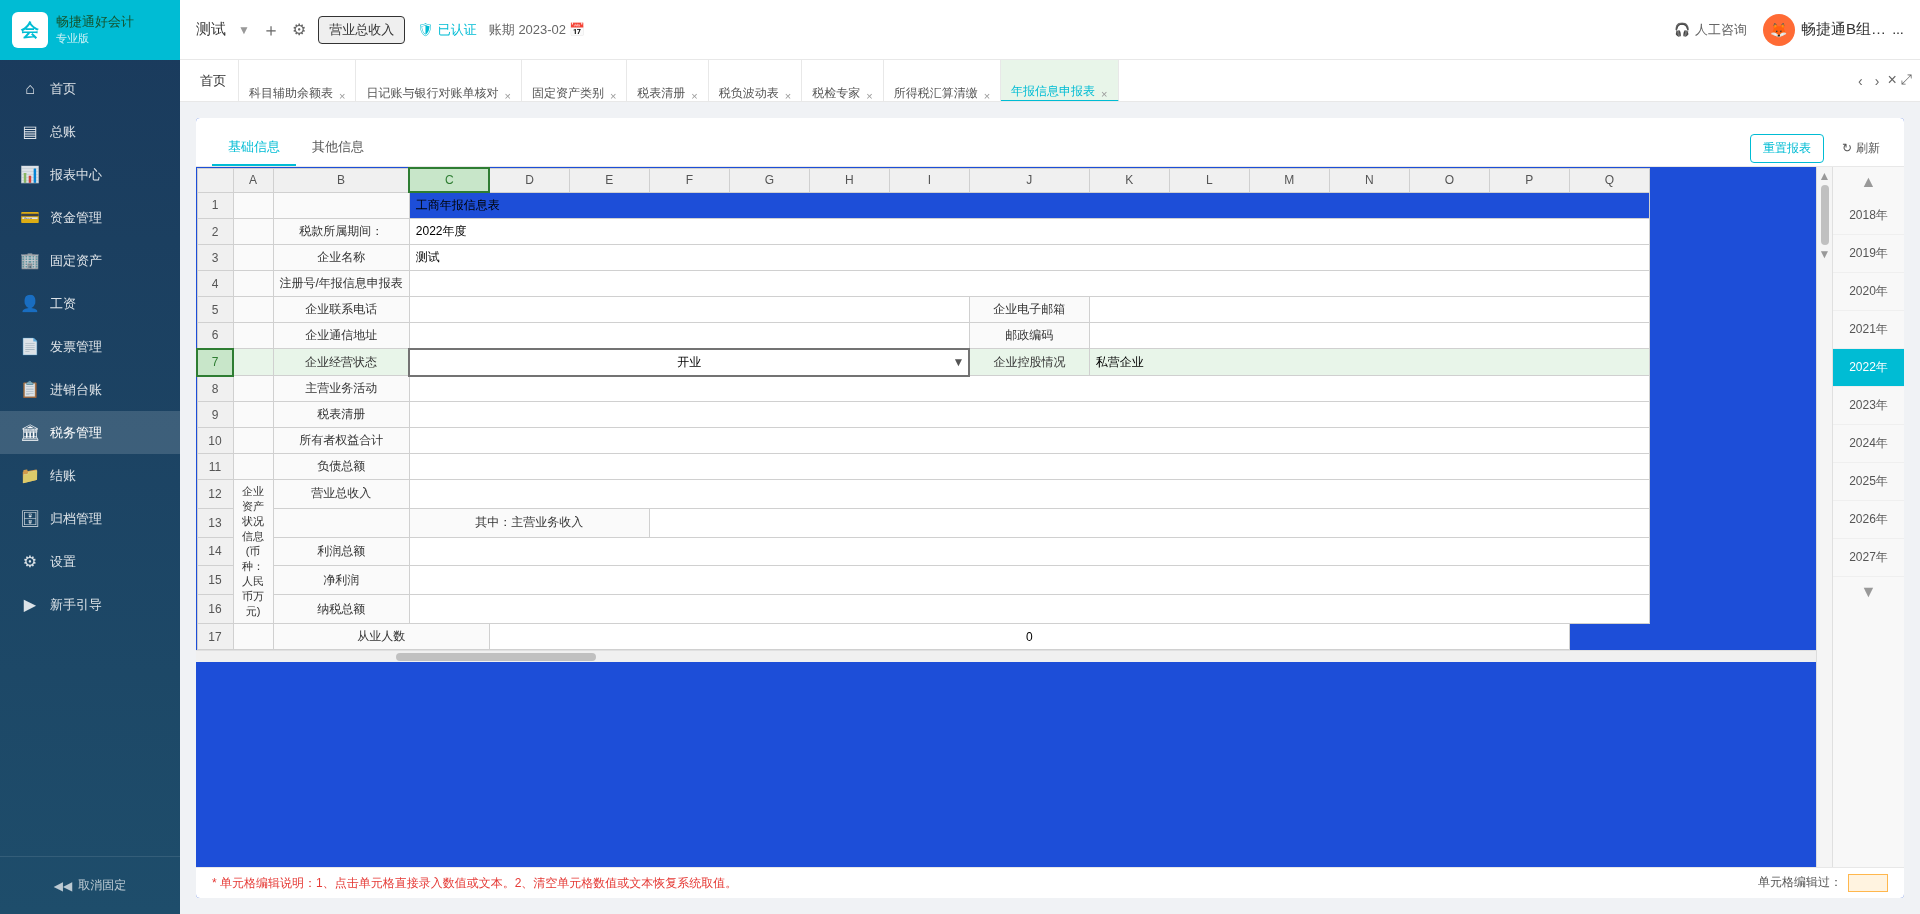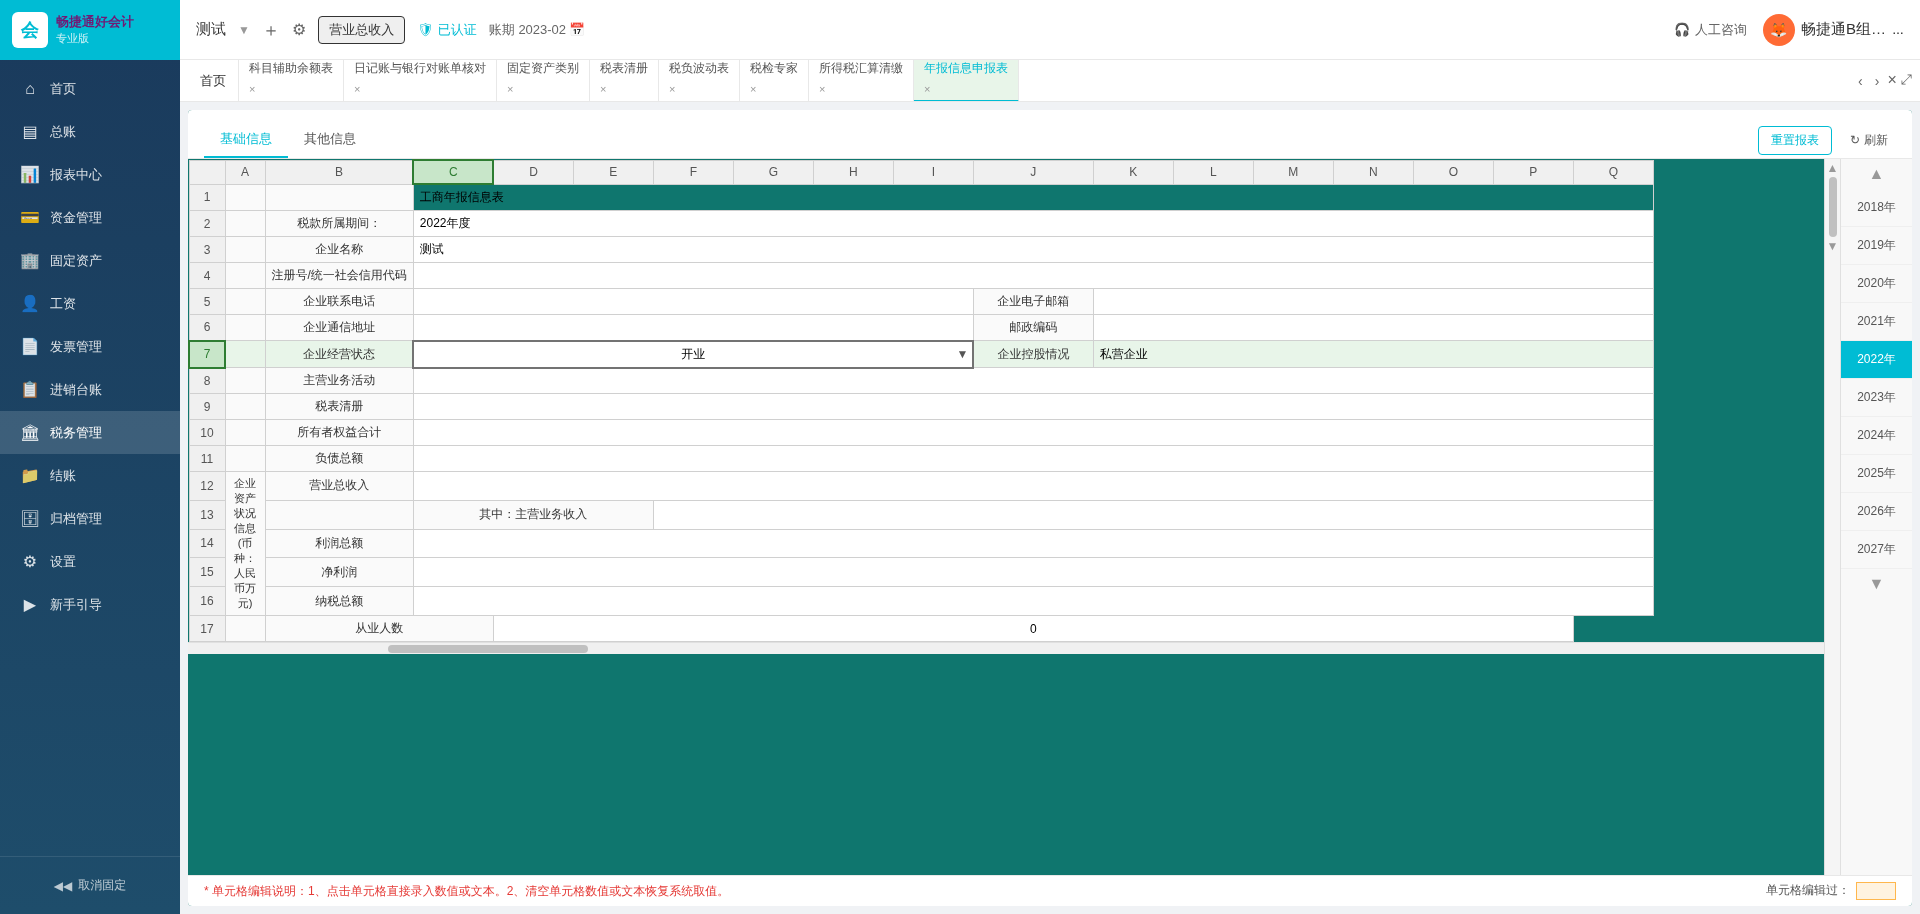--- a/index.html
+++ b/index.html
@@ -24,21 +24,21 @@
       height: 60px;
     }
     .logo-icon {
       width: 36px; height: 36px;
       background: #fff;
       border-radius: 6px;
       display: flex; align-items: center; justify-content: center;
       color: #00bcd4;
       font-size: 18px; font-weight: bold;
     }
-    .logo-text { font-size: 13px; font-weight: bold; color: #701a75; line-height: 1.3; }
+    .logo-text { font-size: 13px; font-weight: normal; color: #14532d; line-height: 1.3; }
     .logo-sub { font-size: 11px; color: rgba(255,255,255,0.8); }
     .sidebar-nav { flex: 1; overflow-y: auto; padding: 8px 0; }
     .nav-item {
       display: flex; align-items: center; gap: 10px;
       padding: 12px 20px;
       color: rgba(255,255,255,0.85);
       cursor: pointer;
       transition: background 0.2s;
       font-size: 13px;
     }
@@ -98,38 +98,37 @@
       padding: 0 8px;
       gap: 0;
       overflow: hidden;
     }
     .tab-home {
       padding: 0 12px; height: 42px; display: flex; align-items: center;
       color: #333; font-size: 13px; cursor: pointer;
       border-right: 1px solid #e8e8e8;
     }
     .tab-item {
-      padding: 0 10px; height: 42px; display: flex; align-items: flex-start; gap: 6px;
+      padding: 0 10px; height: 42px; display: flex; align-items: flex-end; gap: 6px;
       color: #555; font-size: 12px; cursor: pointer;
       border-right: 1px solid #e8e8e8;
       white-space: nowrap;
-      flex-direction: column;
     }
     .tab-item.active {
       background: #e8f5e9; color: #00bcd4;
       border-bottom: 2px solid #00bcd4;
     }
     .tab-close { color: #999; font-size: 11px; cursor: pointer; }
     .tab-nav-btns { margin-left: auto; display: flex; gap: 4px; }
     .tab-nav-btn { cursor: pointer; color: #666; padding: 2px 4px; font-size: 14px; }
     .tab-close-all { cursor: pointer; color: #666; font-size: 16px; }
     .tab-expand { cursor: pointer; color: #666; font-size: 14px; }
 
     
-    .page-content { flex: 1; display: flex; overflow: hidden; background: #0f766e; margin: 8px; border-radius: 4px; }
+    .page-content { flex: 1; display: flex; overflow: hidden; background: #1d4ed8; margin: 16px; border-radius: 4px; }
     .page-inner { flex: 1; display: flex; flex-direction: column; overflow: hidden; }
 
     
     .subtab-bar {
       display: flex; align-items: center;
       padding: 12px 16px 0;
       border-bottom: 1px solid #e8e8e8;
       background: #fff;
     }
     .subtab {
@@ -425,21 +424,21 @@
               <tr>
                 <td class="row-header">3</td>
                 <td class="cell-label"></td>
                 <td class="cell-label cell-center">企业名称</td>
                 <td colspan="15" class="cell-input">测试</td>
               </tr>
 
               <tr>
                 <td class="row-header">4</td>
                 <td class="cell-label"></td>
-                <td class="cell-label cell-center">注册号/统一社会信用代码</td>
+                <td class="cell-label cell-center">注册号/年报信息申报表</td>
                 <td colspan="15" class="cell-input"></td>
               </tr>
 
               <tr>
                 <td class="row-header">5</td>
                 <td class="cell-label"></td>
                 <td class="cell-label cell-center">企业联系电话</td>
                 <td colspan="7" class="cell-input"></td>
                 <td class="cell-label cell-center">企业电子邮箱</td>
                 <td colspan="7" class="cell-input"></td>

